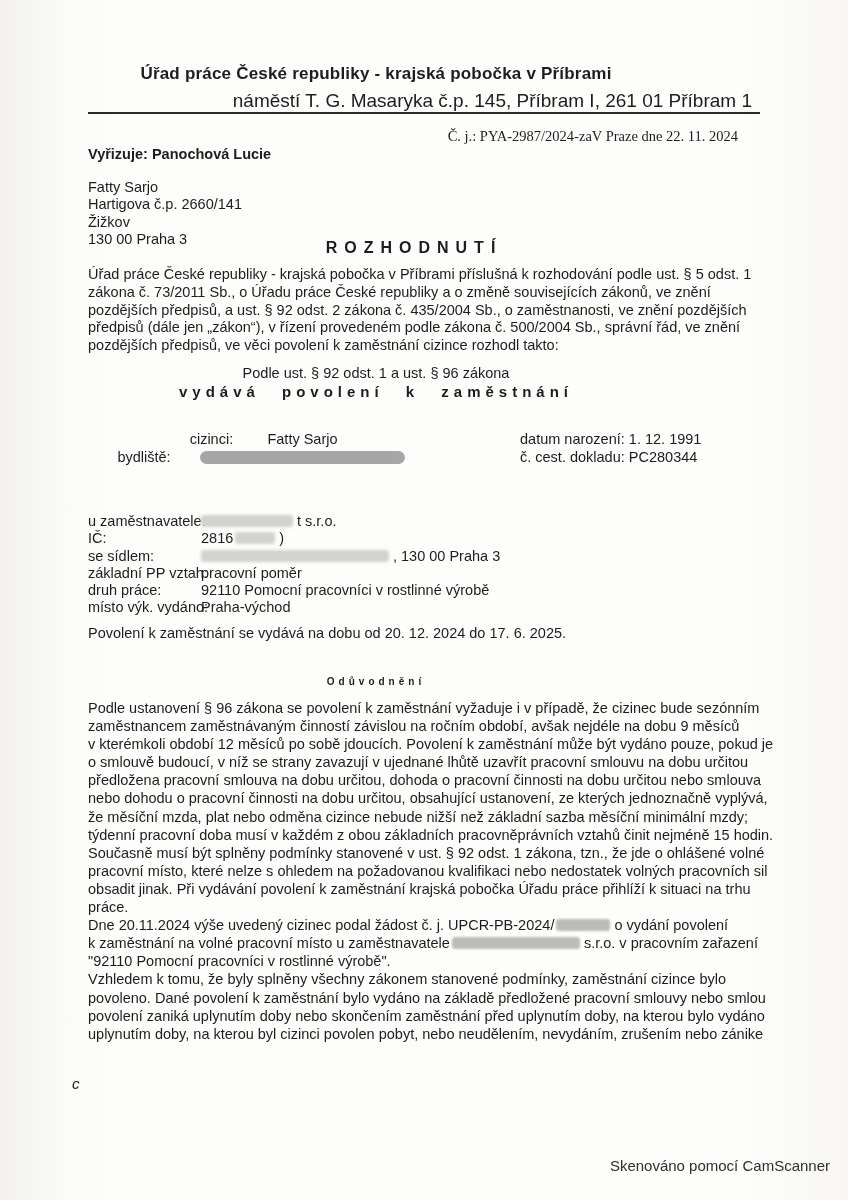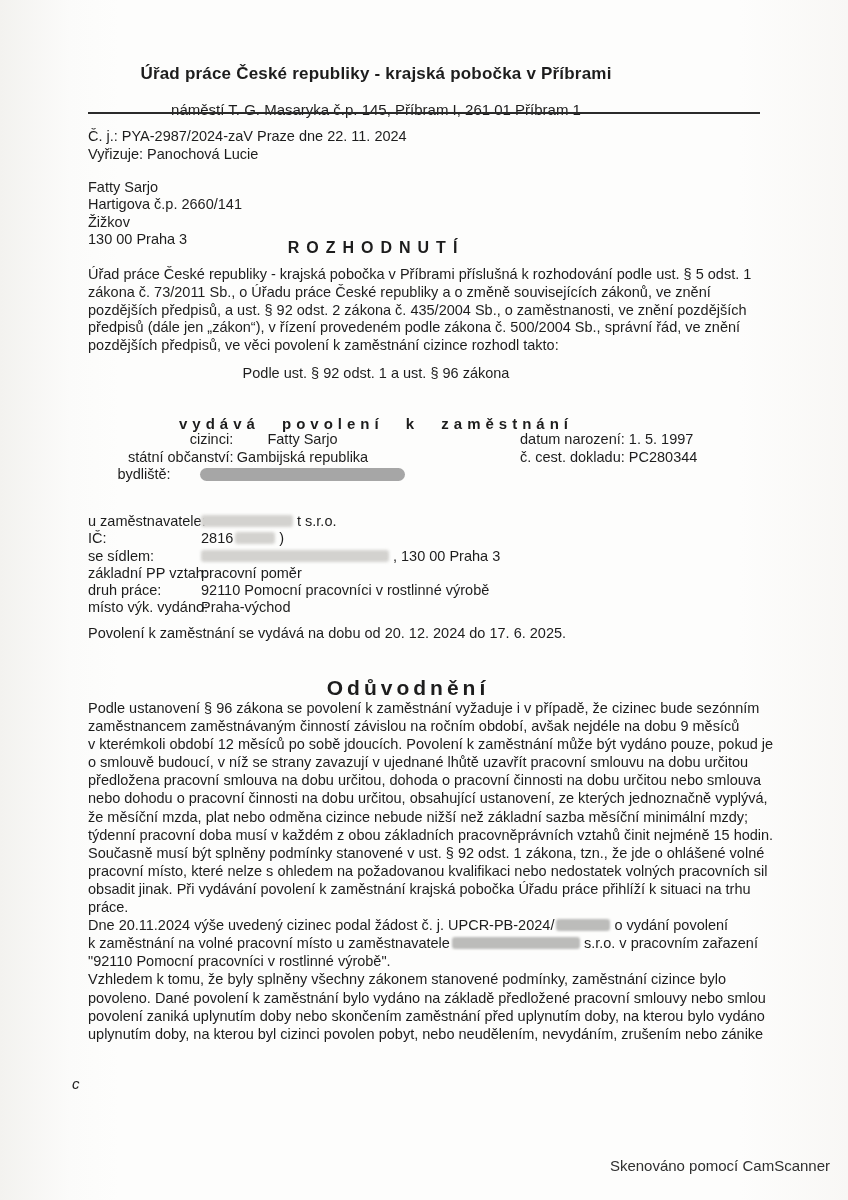--- a/index.html
+++ b/index.html
@@ -9,36 +9,36 @@
     background:
       linear-gradient(90deg, #f3f2ef 0px, #fbfbfa 70px, #fdfdfc 120px, #fdfdfc 740px, #f8f7f5 848px);
     overflow:hidden;
     font-family:"Liberation Sans", sans-serif;
     color:#1d1d1d;
     font-size:14.5px;
   }
   .abs{position:absolute;}
   .center{left:0;width:752px;text-align:center;}
   .doc-title{top:64px;font-size:17px;font-weight:bold;letter-spacing:.2px;}
-  .doc-sub{top:101px;font-size:15px;}
+  .doc-sub{top:90px;font-size:19px;text-align:right;}
   .rule{top:112px;left:88px;width:672px;height:2px;background:#2b2b2b;}
-  .ref-row{top:128px;left:88px;width:650px;display:flex;justify-content:flex-start;}
-  .handler{top:146px;left:88px;}
+  .ref-row{top:128px;left:88px;width:650px;display:flex;justify-content:flex-end;font-family:Liberation Serif, serif;}
+  .handler{top:146px;left:88px;font-weight:bold;}
   .recipient{top:179px;left:88px;line-height:17.3px;}
-  .decision-heading{top:239px;font-size:16px;font-weight:bold;letter-spacing:7px;}
+  .decision-heading{top:239px;font-size:16px;font-weight:bold;letter-spacing:7px;margin-left:38px;}
   .intro{top:266px;left:88px;line-height:17.8px;white-space:nowrap;}
   .clause{top:365px;font-size:14.5px;}
-  .grant{top:383px;font-size:15px;font-weight:bold;letter-spacing:5px;word-spacing:13px;margin-top:32px;}
+  .grant{top:383px;font-size:15px;font-weight:bold;letter-spacing:5px;word-spacing:13px;}
   .foreigner{top:431px;left:88px;line-height:17.5px;text-align:center;}
   .flabel{display:inline-block;width:112px;}
   .fright{top:431px;left:520px;line-height:17.5px;}
   .employer{top:513px;left:88px;line-height:17.3px;white-space:nowrap;}
   .elabel{display:inline-block;width:113px;}
   .validity{top:625px;left:88px;}
-  .just-heading{top:676px;font-size:21px;font-weight:bold;letter-spacing:4px;padding-left:32px;}
+  .just-heading{top:676px;font-size:10px;font-weight:bold;letter-spacing:4px;}
   .just-body{top:699px;left:88px;line-height:18.1px;white-space:nowrap;}
   .redact-bar{
     display:inline-block;width:205px;height:13px;background:#a6a6a6;
     border-radius:7px;vertical-align:-2px;
   }
   .ghost{
     display:inline-block;height:12px;background:#d3d2cf;filter:blur(1.5px);
     border-radius:3px;vertical-align:-1px;margin-right:4px;
   }
   .ghost-emp{width:92px;}
@@ -86,31 +86,28 @@
   </div>
 
   <div class="abs center clause">Podle ust. § 92 odst. 1 a ust. § 96 zákona</div>
   <div class="abs center grant">vydává povolení k zaměstnání</div>
 
   <div class="abs foreigner">
     <div>
       <span class="flabel">cizinci:</span><span>Fatty Sarjo</span>
     </div>
     <div>
-      <span class="flabel">státní občanství:</span><span>Gambijská republika</span>
-    </div>
-    <div>
       <span class="flabel">bydliště:</span><span class="redact-bar"></span>
     </div>
   </div>
 
   <div class="abs fright">
     <div>
       <span>datum narození:</span>
-      <span>1. 5. 1997</span>
+      <span>1. 12. 1991</span>
     </div>
     <div>
       <span>č. cest. dokladu:</span>
       <span>PC280344</span>
     </div>
   </div>
 
   <div class="abs employer">
     <div>
       <span class="elabel">u zaměstnavatele:</span><span class="ghost ghost-emp"></span><span>t s.r.o.</span>

